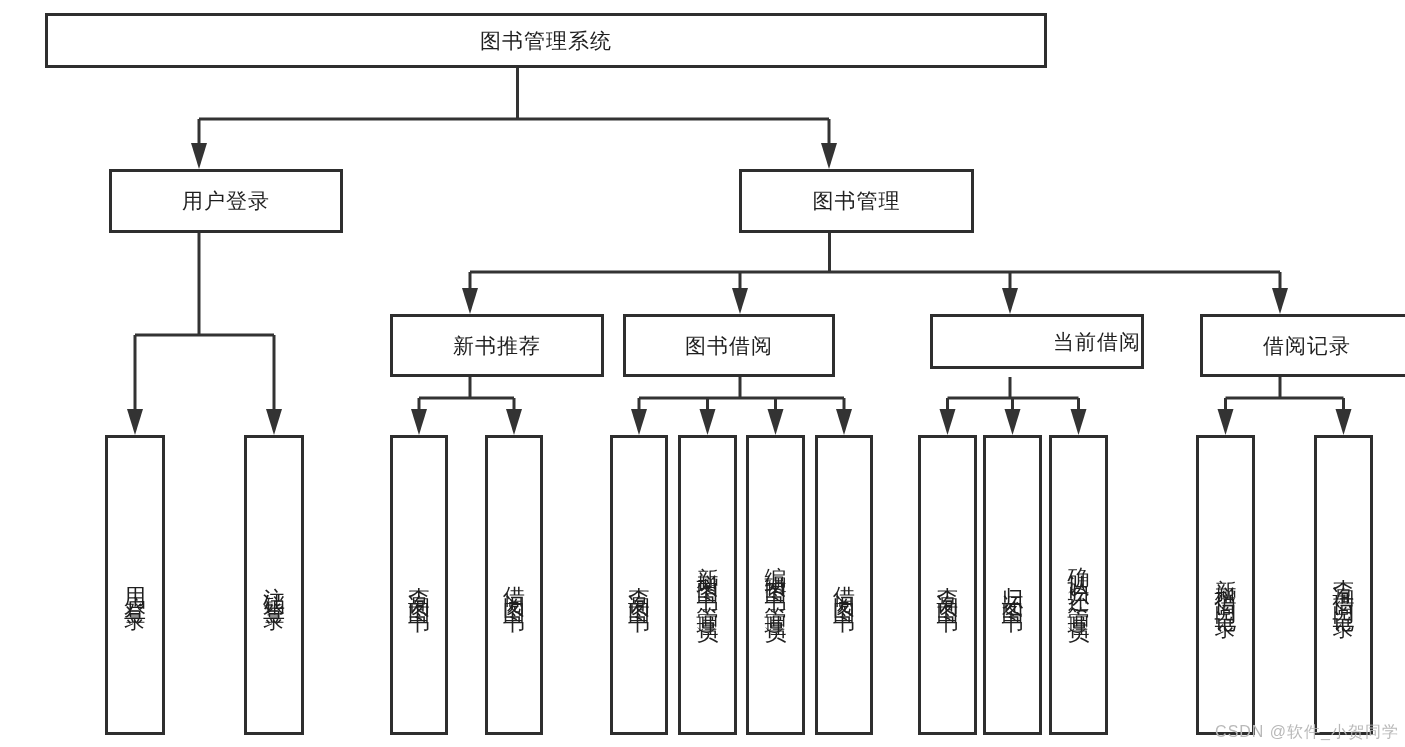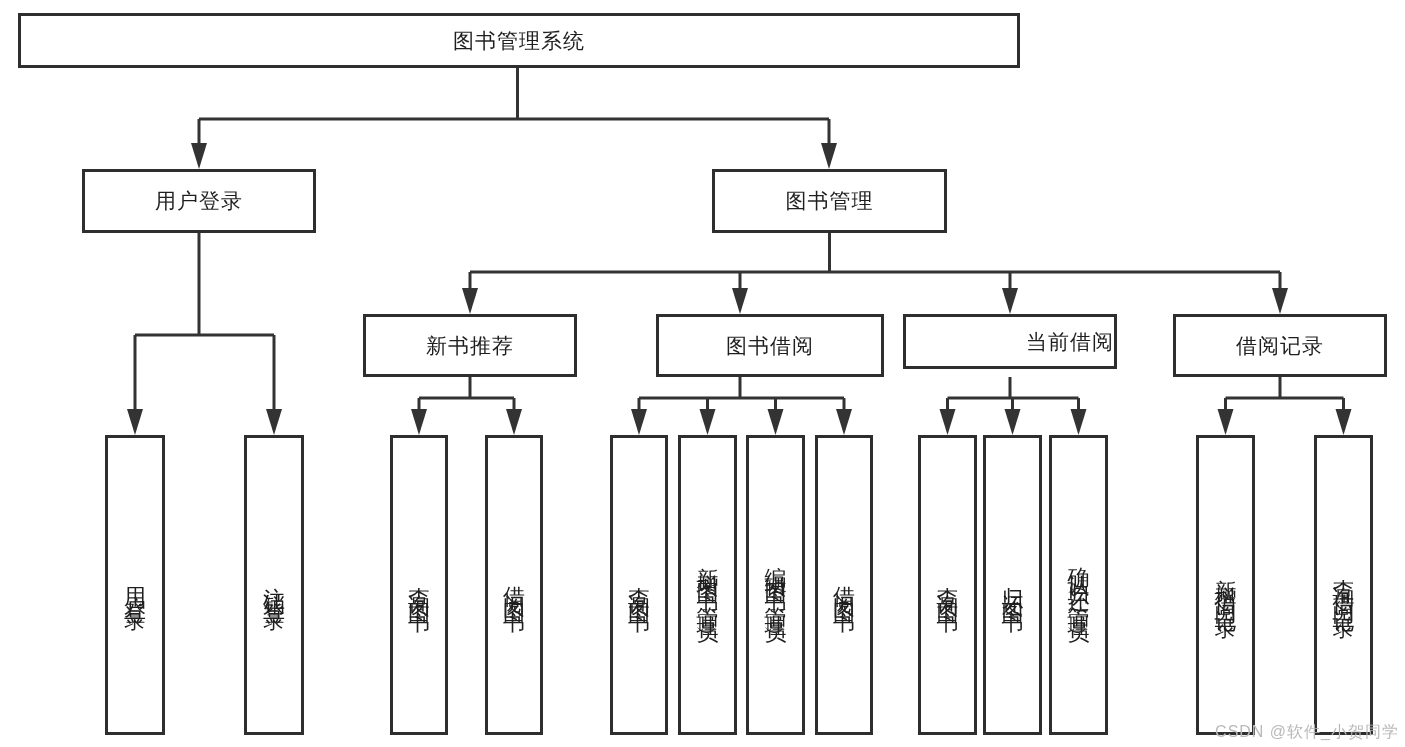--- a/index.html
+++ b/index.html
@@ -14,21 +14,21 @@
   .node {
     position:absolute;
     box-sizing:border-box;
     border:3px solid #2e2e2e;
     background:#ffffff;
     display:flex;
     align-items:center;
     justify-content:center;
     color:#1f1f1f;
   }
-  .hnode { font-size:21px; letter-spacing:1px; }
+  .hnode { font-size:21px; letter-spacing:1px;margin-left:27px; }
   .leaf  { }
   .leaf .vtext {
     writing-mode:vertical-rl;
     text-orientation:mixed;
     font-size:22px;
     letter-spacing:8px;
     line-height:1;
     color:#1f1f1f;
     white-space:nowrap;
   }
@@ -120,21 +120,21 @@
   <div class="node hnode" style="left:82px; top:169px; width:234px; height:64px;">
     <span>用户登录</span>
   </div>
   <div class="node hnode" style="left:712px; top:169px; width:235px; height:64px;">
     <span>图书管理</span>
   </div>
 
   <div class="node hnode" style="left:363px; top:314px; width:214px; height:63px;">
     <span>新书推荐</span>
   </div>
-  <div class="node hnode" style="left:656px; top:314px; width:228px; height:63px;">
+  <div class="node hnode" style="left:596px; top:314px; width:212px; height:63px;">
     <span>图书借阅</span>
   </div>
   <div class="node hnode" style="left:903px; top:314px; width:214px; height:55px;justify-content:flex-end;">
     <span>当前借阅</span>
   </div>
   <div class="node hnode" style="left:1173px; top:314px; width:214px; height:63px;">
     <span>借阅记录</span>
   </div>
 
   <div class="node leaf" style="left:105px; top:435px; width:60px; height:300px;">

